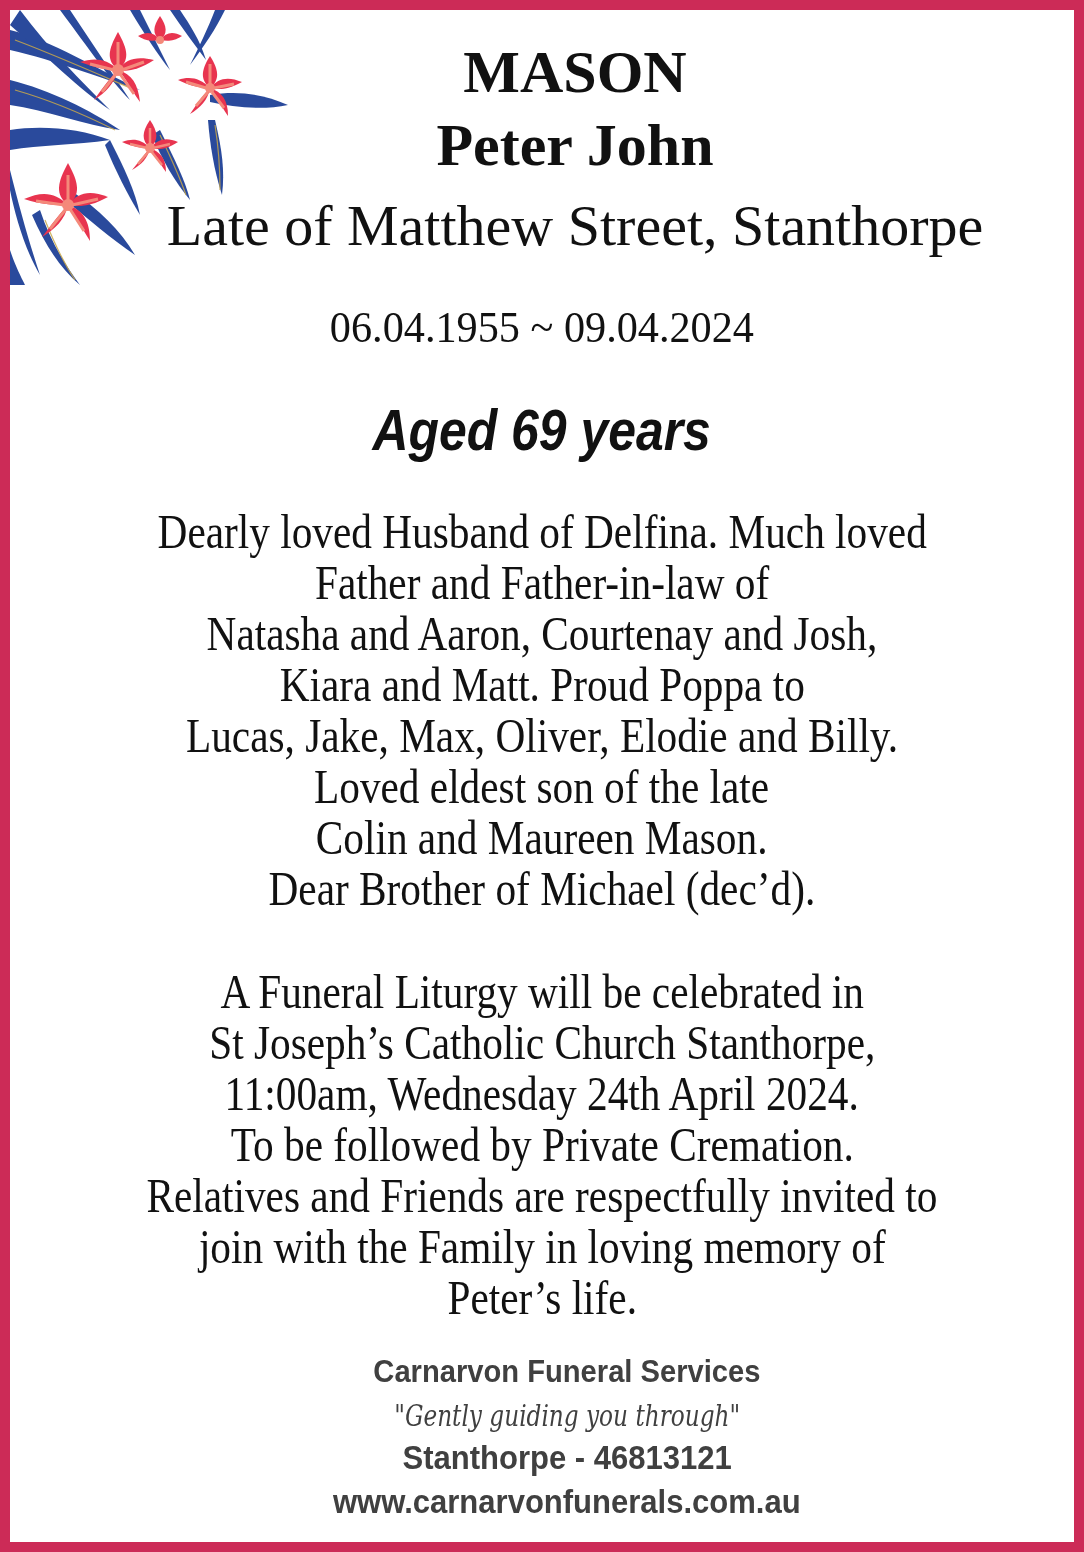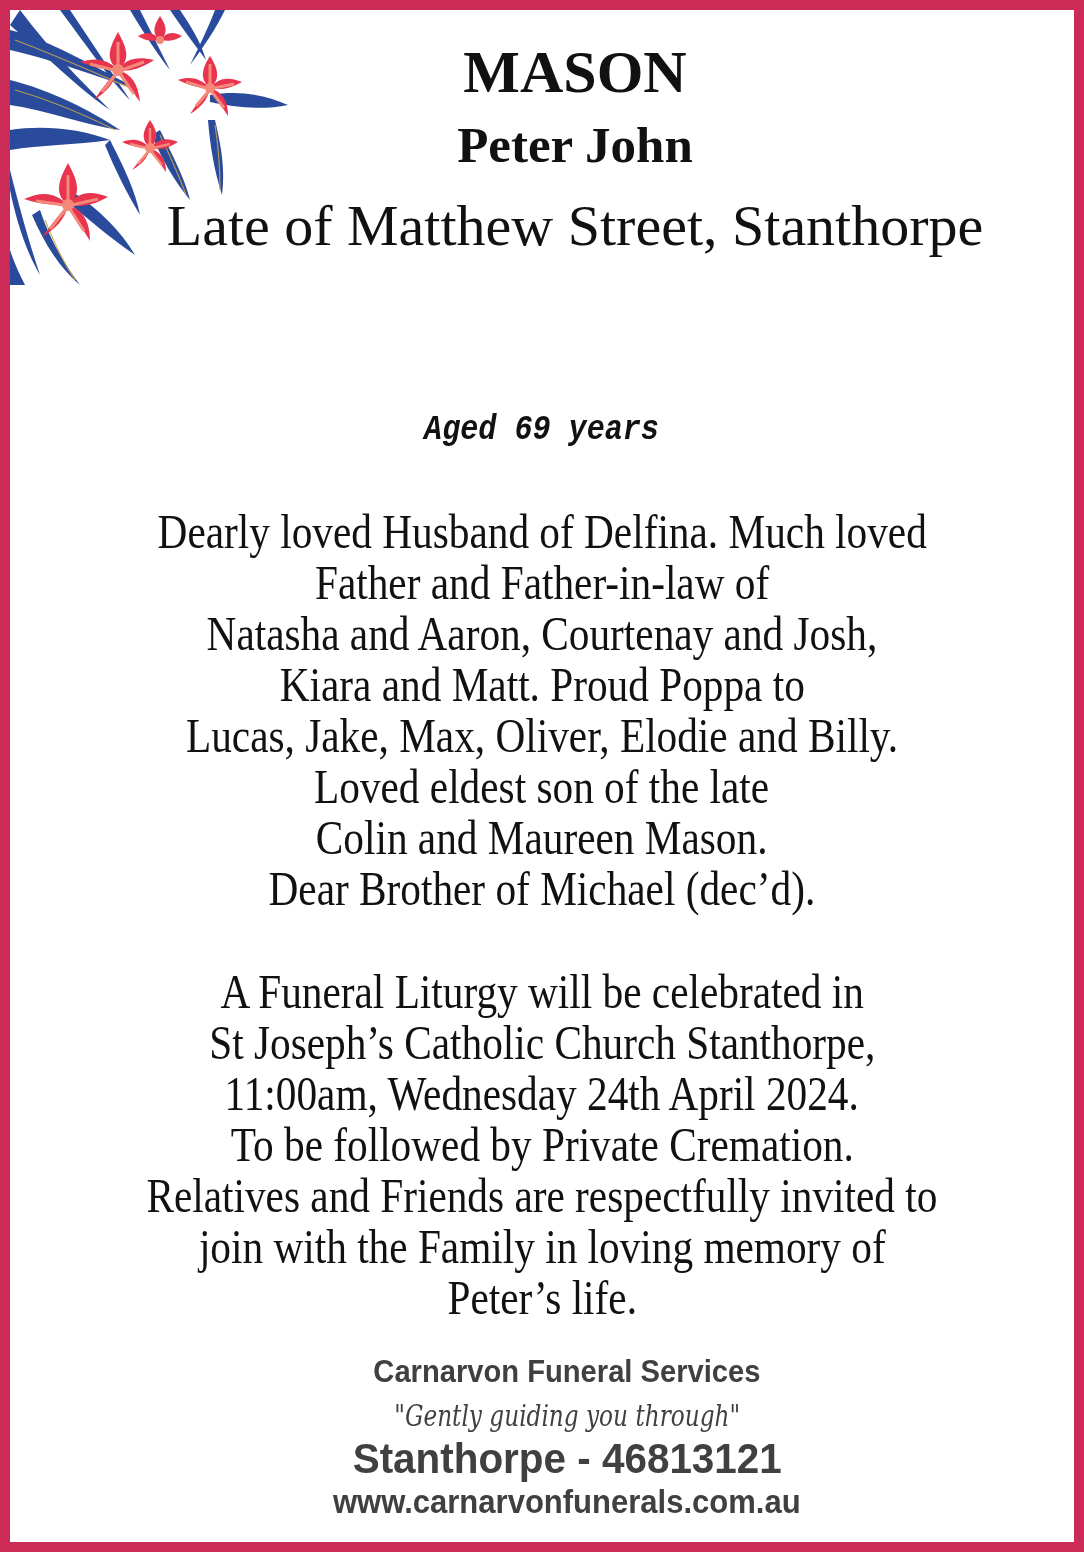--- a/index.html
+++ b/index.html
@@ -21,51 +21,51 @@
     text-align: center; white-space: nowrap;
     color: #111111;
     font-family: "Liberation Serif", "DejaVu Serif", serif;
   }
   .line > span { display: inline-block; }
   .surname {
     top: 27px; font-size: 60px; font-weight: bold; line-height: 70px;
     padding-left: 66px;
   }
   .given {
-    top: 100px; font-size: 51px; font-weight: bold; line-height: 70px;
+    top: 100px; font-size: 60px; font-weight: bold; line-height: 70px;
     padding-left: 66px;
     text-decoration: underline;
   }
   .late-of {
     top: 190px; font-size: 58px; line-height: 52px;
     padding-left: 66px;
   }
   .dates { top: 292px; font-size: 44px; line-height: 52px; }
   .dates > span { transform: scaleX(0.96); }
   .aged {
-    top: 392px; font-size: 35px; line-height: 56px;
+    top: 392px; font-size: 58px; line-height: 56px;
     font-style: italic; font-weight: bold;
-    font-family: Liberation Mono, monospace;
+    font-family: Liberation Sans, sans-serif;
   }
   .aged > span { transform: scaleX(0.86); }
   .body-line { font-size: 48px; line-height: 51px; }
   .body-line > span { transform: scaleX(0.86); transform-origin: center; }
   .fd {
     font-family: "Liberation Sans", "DejaVu Sans", sans-serif;
     font-weight: bold; color: #404040;
     padding-left: 50px;
   }
   .fd-name { top: 1342px; font-size: 31px; line-height: 40px; }
   .fd-name > span { transform: scaleX(0.94); }
   .fd-tagline {
     top: 1386px; font-size: 29px; line-height: 40px;
     font-family: "DejaVu Serif", serif; font-style: italic; font-weight: normal;
   }
   .fd-tagline > span { transform: scaleX(0.8); }
-  .fd-phone { top: 1427px; font-size: 43px; line-height: 42px; }
+  .fd-phone { top: 1427px; font-size: 33px; line-height: 42px; }
   .fd-phone > span { transform: scaleX(0.94); }
   .fd-web { top: 1471px; font-size: 33px; line-height: 42px; }
   .fd-web > span { transform: scaleX(0.94); }
 </style>
 </head>
 <body>
 
 <div class="frame">
 
   <svg class="floral" viewBox="0 0 290 285">
@@ -138,20 +138,21 @@
         <path fill="#e8344f" d="M22,-4 C13,2 6,1 0,0 C6,-8 13,-9 22,-4 Z"></path>
         <path fill="#e8344f" d="M-22,-4 C-13,2 -6,1 0,0 C-6,-8 -13,-9 -22,-4 Z"></path>
         <circle r="4" fill="#f4897a"></circle>
       </g>
     </g>
   </svg>
 
   <div class="line surname"><span>MASON</span></div>
   <div class="line given"><span>Peter John</span></div>
   <div class="line late-of"><span>Late of Matthew Street, Stanthorpe</span></div>
+  <div class="line dates"><span>06.04.1955  ~ 09.04.2024</span></div>
   <div class="line aged"><span>Aged 69 years</span></div>
 
   <div class="line body-line" style="top:496px"><span>Dearly loved Husband of Delfina.  Much loved</span></div>
   <div class="line body-line" style="top:547px"><span>Father and Father-in-law of</span></div>
   <div class="line body-line" style="top:598px"><span>Natasha and Aaron, Courtenay and Josh,</span></div>
   <div class="line body-line" style="top:649px"><span>Kiara and Matt.  Proud Poppa to</span></div>
   <div class="line body-line" style="top:700px"><span>Lucas, Jake, Max, Oliver, Elodie and Billy.</span></div>
   <div class="line body-line" style="top:751px"><span>Loved eldest son of the late</span></div>
   <div class="line body-line" style="top:802px"><span>Colin and Maureen Mason.</span></div>
   <div class="line body-line" style="top:853px"><span>Dear Brother of Michael (dec’d).</span></div>

